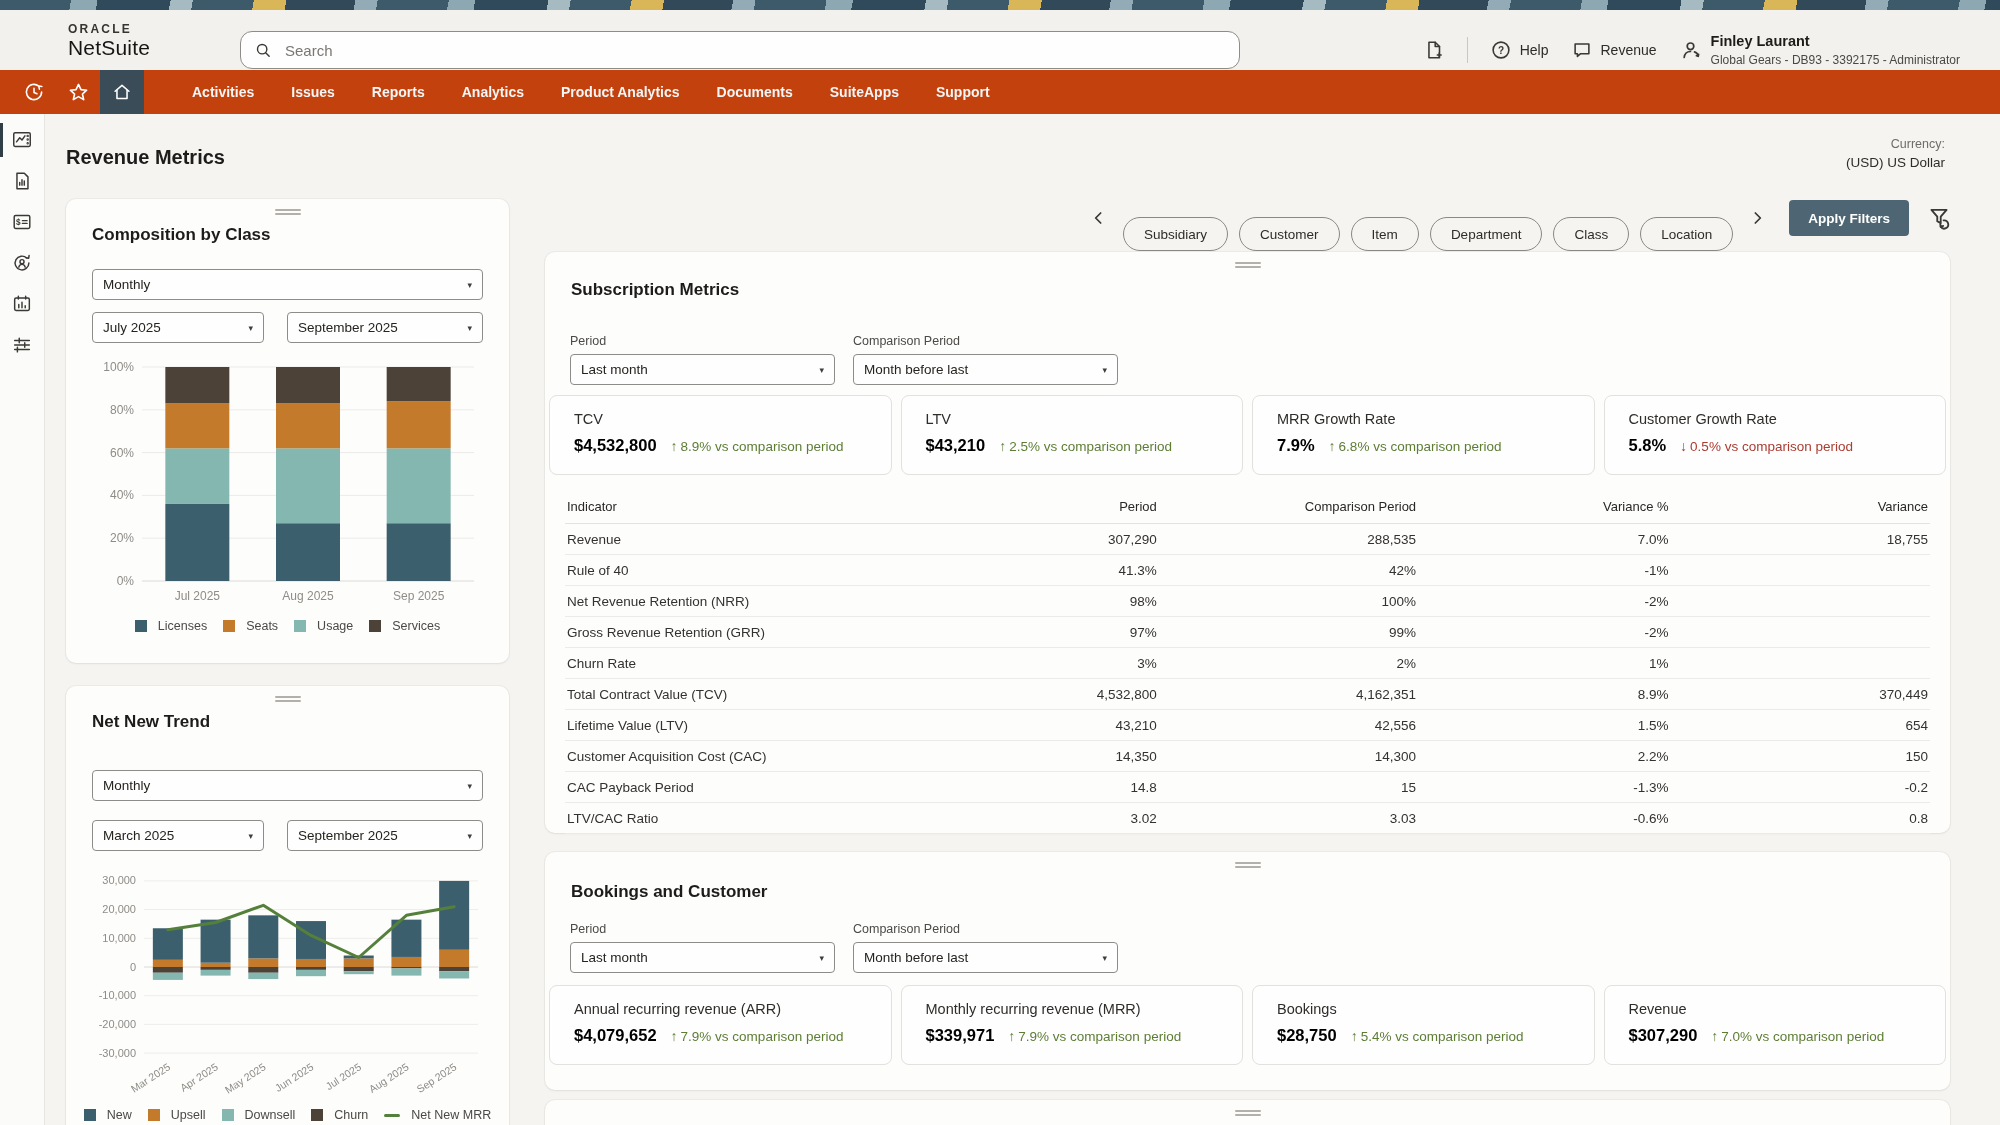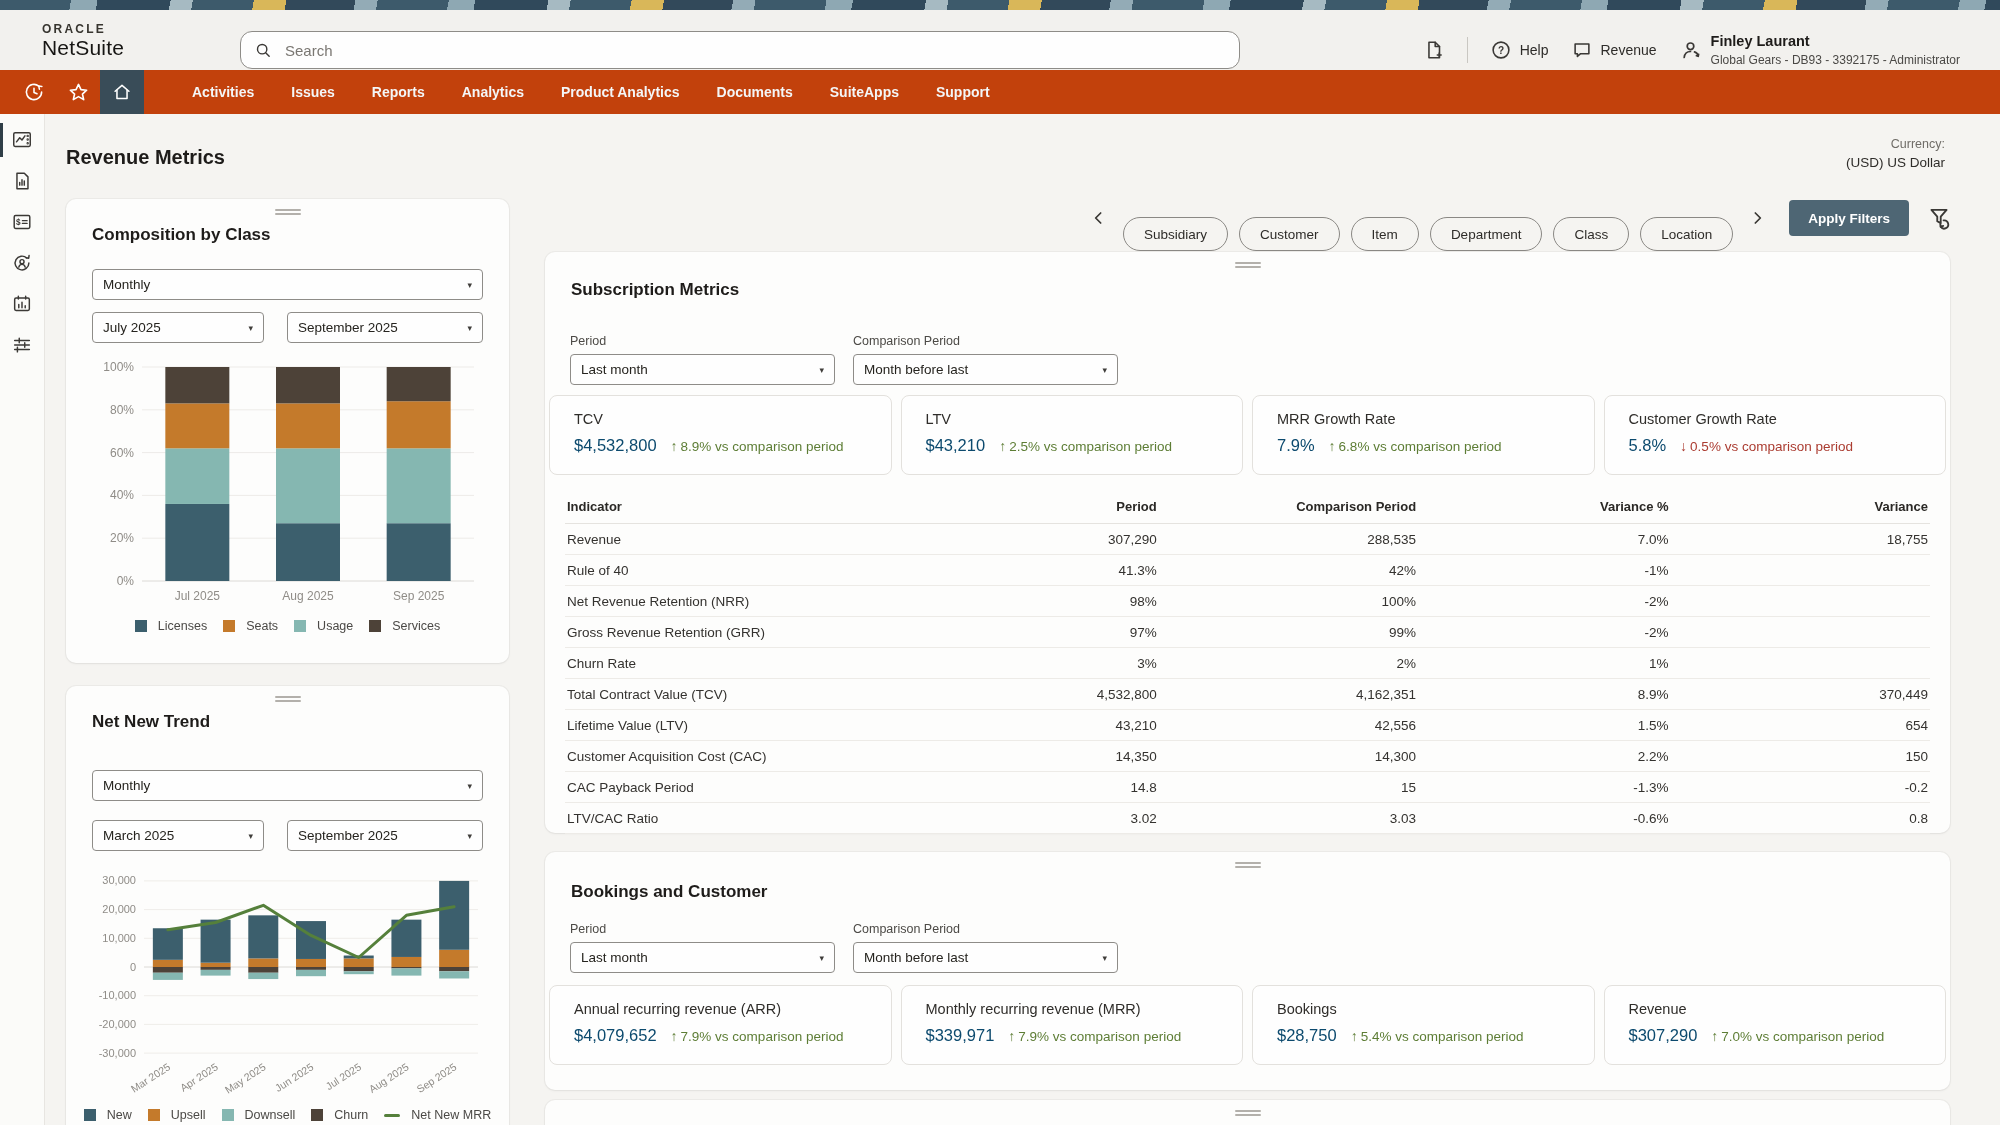--- a/index.html
+++ b/index.html
@@ -7,21 +7,21 @@
   *{box-sizing:border-box;}
 
   
   .banner{position:absolute;top:0;left:0;right:0;height:10px;
     background:repeating-linear-gradient(100deg,
       #3d5a6b 0 70px,#8ea8b3 70px 96px,#30495b 96px 168px,#a6bac2 168px 190px,
       #3d5a6b 190px 250px,#d9b759 250px 282px,#32495a 282px 350px,#93abb6 350px 372px);}
 
   
   .topbar{position:absolute;top:10px;left:0;right:0;height:60px;background:#f2f1ee;
-    display:flex;align-items:center;}
+    display:flex;align-items:center;padding-left:26px;}
   .brand{margin-left:42px;line-height:1;cursor:pointer;}
   .brand-oracle{font-size:12px;font-weight:700;letter-spacing:2.2px;color:#37352f;}
   .brand-netsuite{font-size:21px;font-weight:500;color:#161513;margin-top:2px;letter-spacing:.2px;}
   .searchbox{position:absolute;left:240px;top:21px;width:1000px;height:38px;background:#fefefe;
     border:1px solid #8e8c88;border-radius:12px;display:flex;align-items:center;padding:0 12px;}
   .searchbox input{flex:1;border:none;outline:none;background:transparent;font-size:15px;
     color:#2e2c29;font-family:"Liberation Sans",sans-serif;margin-left:10px;}
   .searchbox input::placeholder{color:#7a7772;}
   .topbar-right{position:absolute;right:40px;top:10px;height:60px;display:flex;align-items:center;gap:22px;}
   .tb-item{display:flex;align-items:center;gap:8px;font-size:14px;color:#2e2c29;cursor:pointer;}
@@ -108,28 +108,28 @@
   #panel-bookings .fields{top:70px;}
   .field{display:flex;flex-direction:column;}
   .field-label{font-size:12.5px;color:#4c4a46;margin-bottom:6px;}
   .field .select{width:265px;}
   .kpis{position:absolute;left:4px;right:4px;display:flex;gap:9px;}
   #panel-subscription .kpis{top:143px;}
   #panel-bookings .kpis{top:133px;}
   .kpi-card{flex:1;height:80px;background:#fefefe;border:1px solid #e3e1dd;border-radius:8px;padding:15px 24px;}
   .kpi-label{font-size:14.5px;color:#2f2d2a;}
   .kpi-row{margin-top:9px;display:flex;align-items:baseline;}
-  .kpi-value{font-size:16.5px;font-weight:400;color:#0c4a6e;}
+  .kpi-value{font-size:16.5px;font-weight:700;color:#000000;}
   .kpi-delta{font-size:13.5px;margin-left:14px;}
   .kpi-delta .arr{font-size:14px;margin-right:3px;}
   .pos{color:#5d7d35;} .neg{color:#ab3c31;}
 
   .tablewrap{position:absolute;top:240px;left:20px;right:20px;}
   table{width:100%;border-collapse:collapse;}
-  th{font-size:13px;font-weight:700;color:#2a2825;text-align:right;padding:7px 2px 9px 2px;
+  th{font-size:13px;font-weight:400;color:#2a2825;text-align:right;padding:7px 2px 9px 2px;
      border-bottom:1px solid #e5e3df;}
   th:first-child{text-align:left;}
   td{font-size:13.5px;color:#34322f;text-align:right;padding:7.5px 2px;border-bottom:1px solid #edebe7;}
   td:first-child{text-align:left;}
 </style>
 </head>
 <body>
 
 <div class="banner"></div>
 

